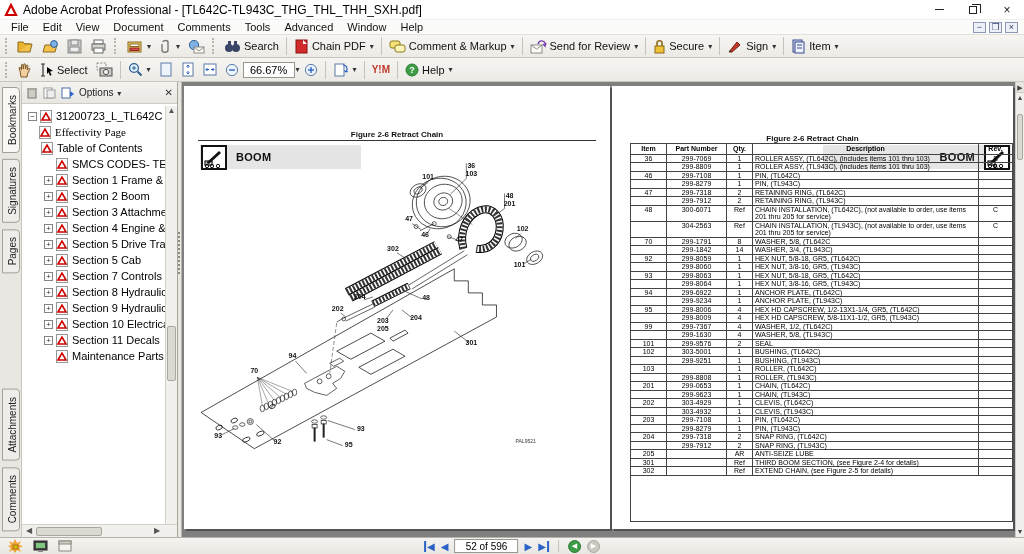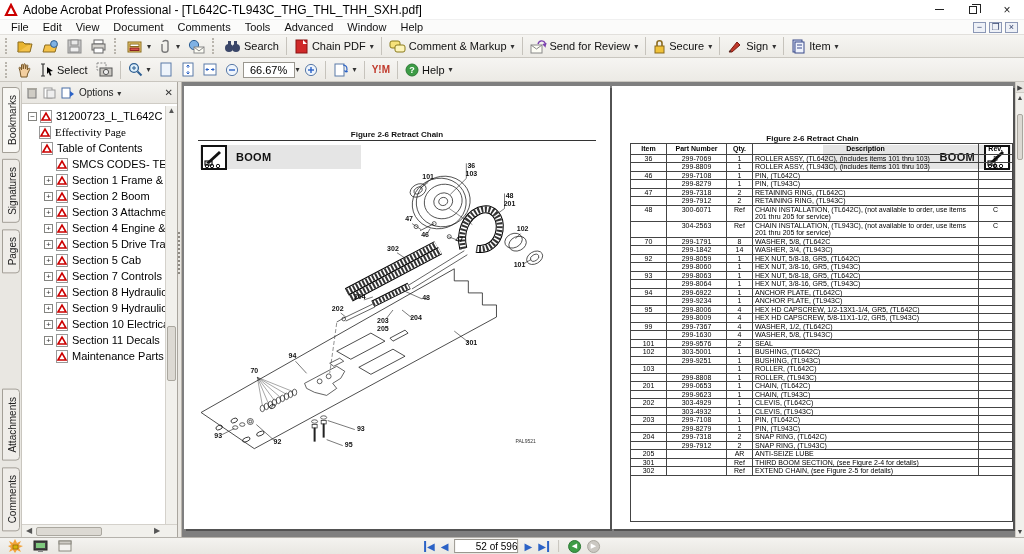--- a/index.html
+++ b/index.html
@@ -116,21 +116,21 @@
   .statusbar { position:absolute; bottom:0; left:0; right:0; height:17px;
     background:linear-gradient(#f4f3f0,#e9e7e2); border-top:1px solid #b5b2ac;
     display:flex; align-items:center; font-size:11px; }
   .sbicons { display:flex; gap:10px; padding-left:8px; align-items:center; }
   .navgroup { position:absolute; left:50%; transform:translateX(-50%); display:flex;
     align-items:center; gap:6px; }
   .navarrow { color:#2b62c6; font-size:10px; }
   .navfirst { border-left:2px solid #2b62c6; padding-left:1px; }
   .navlast  { border-right:2px solid #2b62c6; padding-right:1px; }
   .pagebox { width:64px; height:14px; background:#fff; border:1px solid #9a978f;
-    font-size:10px; display:flex; align-items:center; justify-content:flex-end; }
+    font-size:10px; display:flex; align-items:center; justify-content:center; }
   .circbtn { width:13px; height:13px; border-radius:50%; display:flex; align-items:center;
     justify-content:center; font-size:7px; color:#fff; }
   .circ-back { background:#3d9c46; border:1px solid #2d7a35; }
   .circ-fwd  { background:#cbc8c2; border:1px solid #aaa79f; }
 
   .callout { font-size:7px; font-weight:bold; fill:#111; text-anchor:middle; }
   .figcode { font-size:5px; fill:#333; }
 </style>
 </head>
 <body>

